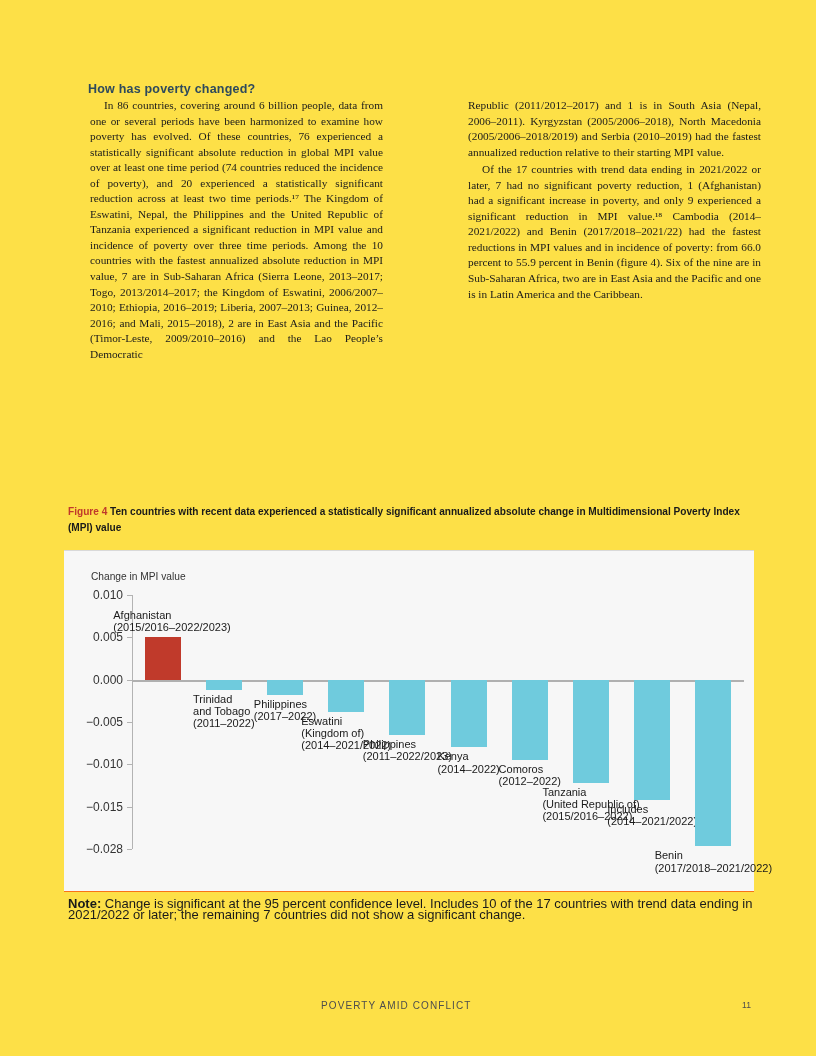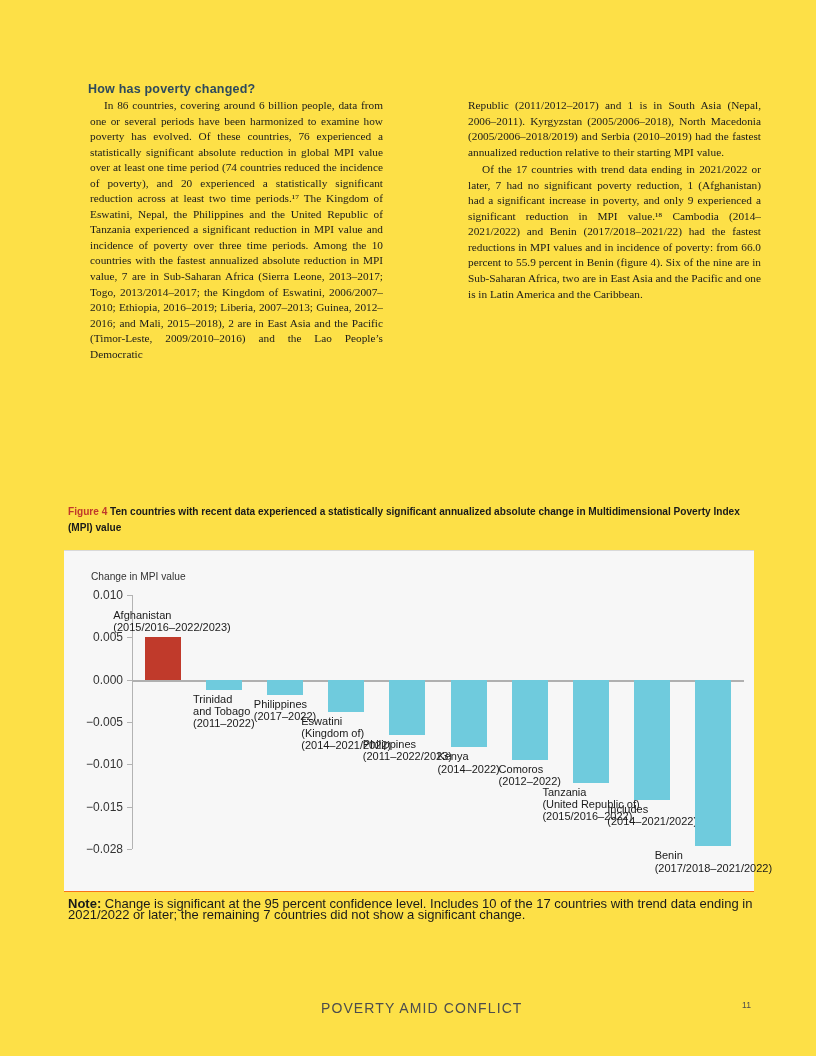--- a/index.html
+++ b/index.html
@@ -155,21 +155,21 @@
   }
   .notes b { font-weight: bold; }
   .notes .row { margin: 0; }
 
   
   .footer-title {
     position: absolute;
     left: 321px;
     top: 1000px;
     font-family: "Liberation Sans", sans-serif;
-    font-size: 14px;
+    font-size: 10px;
     letter-spacing: 1.1px;
     color: #4d4d4d;
   }
   .footer-page {
     position: absolute;
     left: 742px;
     top: 1000px;
     font-family: "Liberation Sans", sans-serif;
     font-size: 8.6px;
     color: #4d4d4d;

